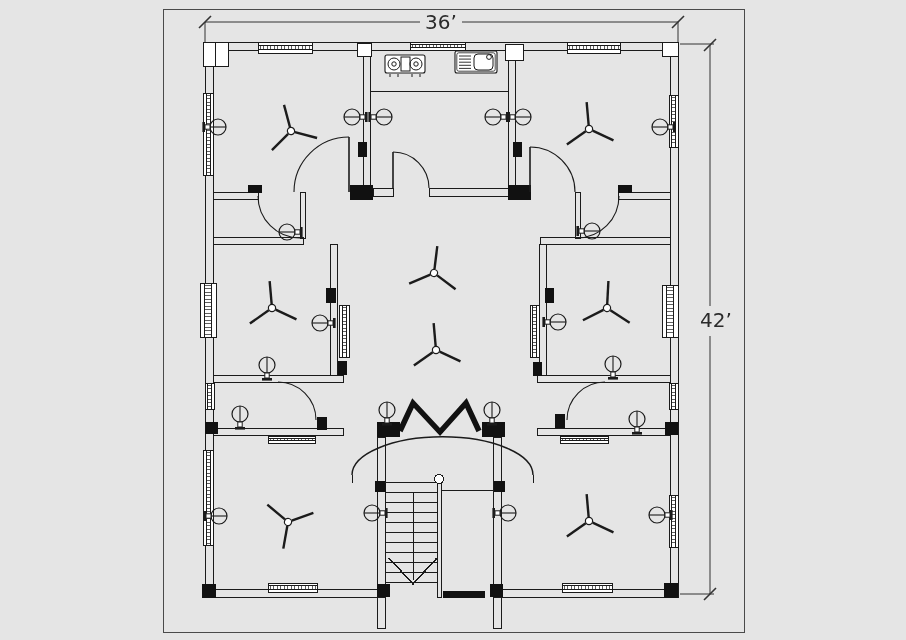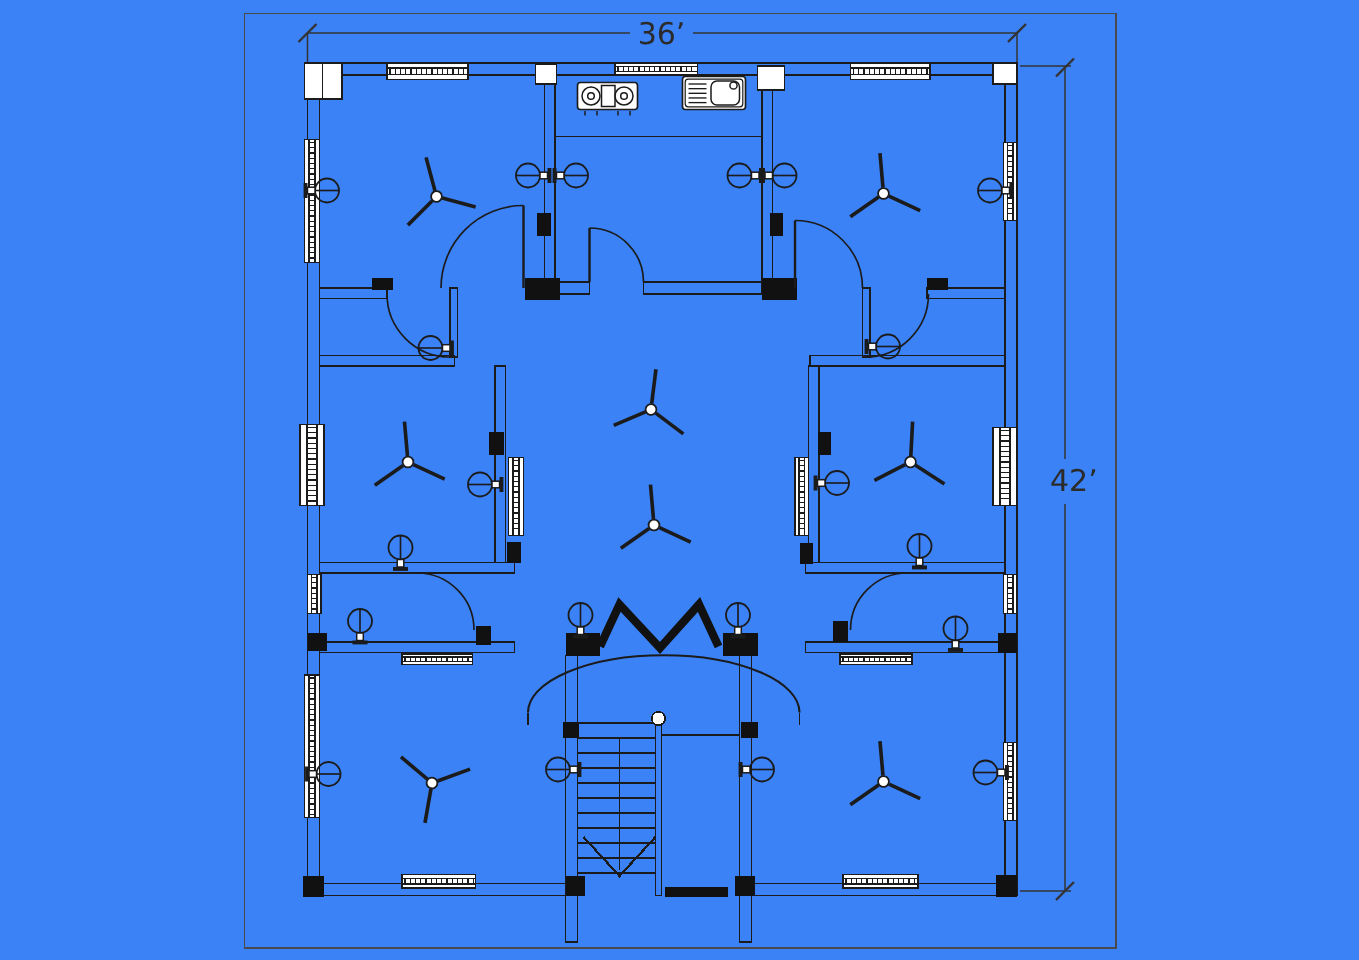--- a/index.html
+++ b/index.html
@@ -1,16 +1,16 @@
 <!DOCTYPE html>
 <html><head>
 <meta charset="utf-8">
 <style>
   html,body{margin:0;padding:0;background:#ffffff;}
-  .canvas{position:relative;width:906px;height:640px;background:#3b82f6;overflow:hidden;
+  .canvas{position:relative;width:906px;height:640px;background:#e5e5e5;overflow:hidden;
           font-family:"DejaVu Sans",sans-serif;}
   svg{position:absolute;left:0;top:0;}
   text{fill:#2b2b2b;}
 </style>
 </head>
 <body>
 
 <div class="canvas">
   <svg id="plan" width="906" height="640" viewBox="0 0 906 640" aria-label="floor plan">
     <g id="paint">

